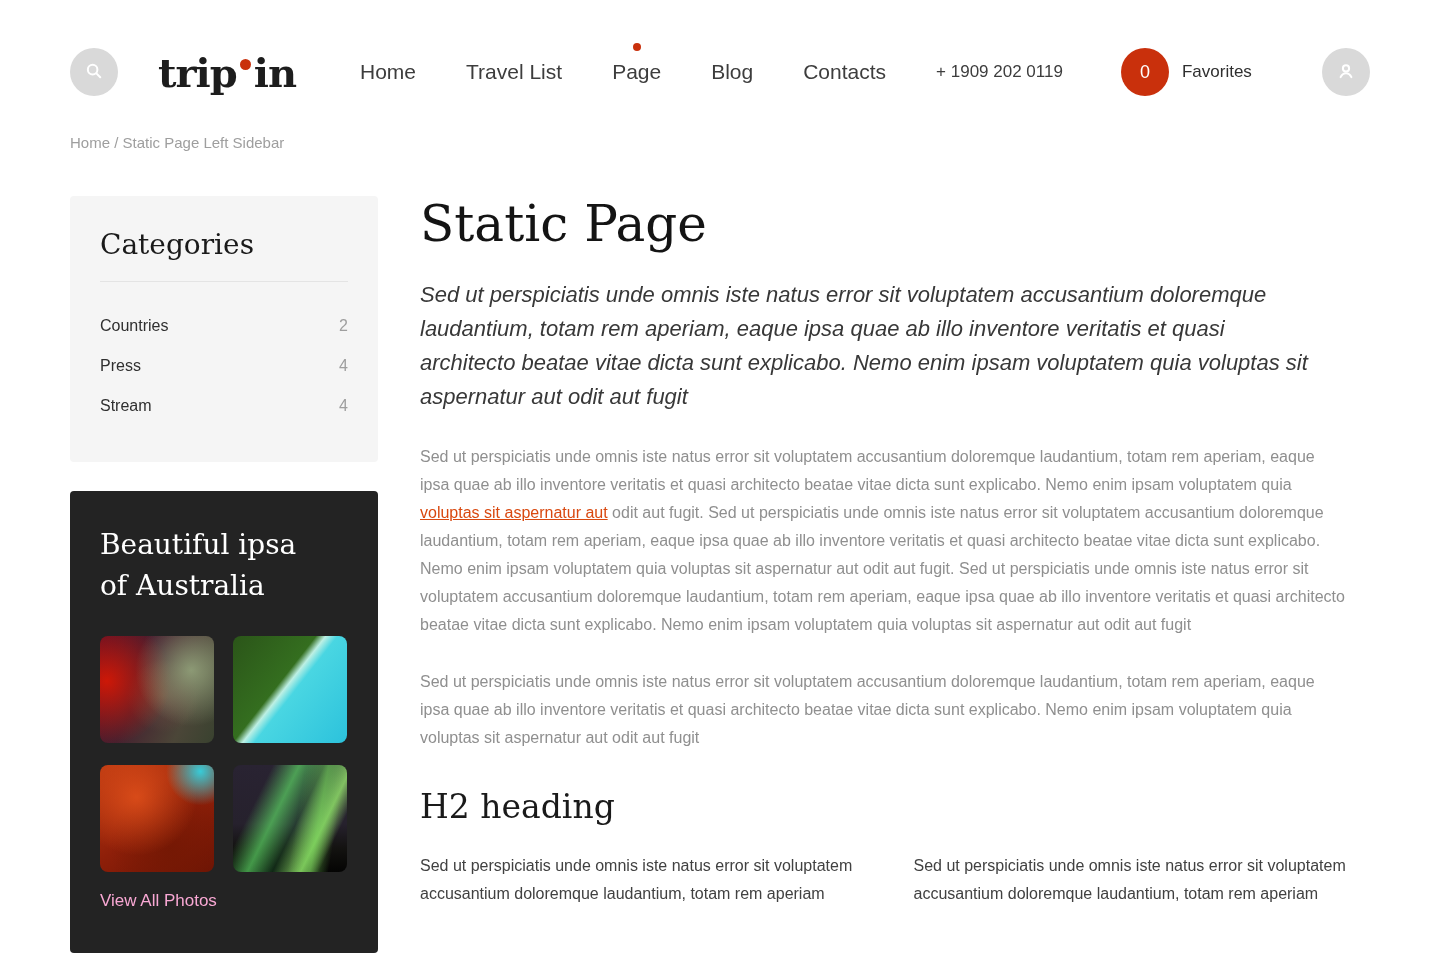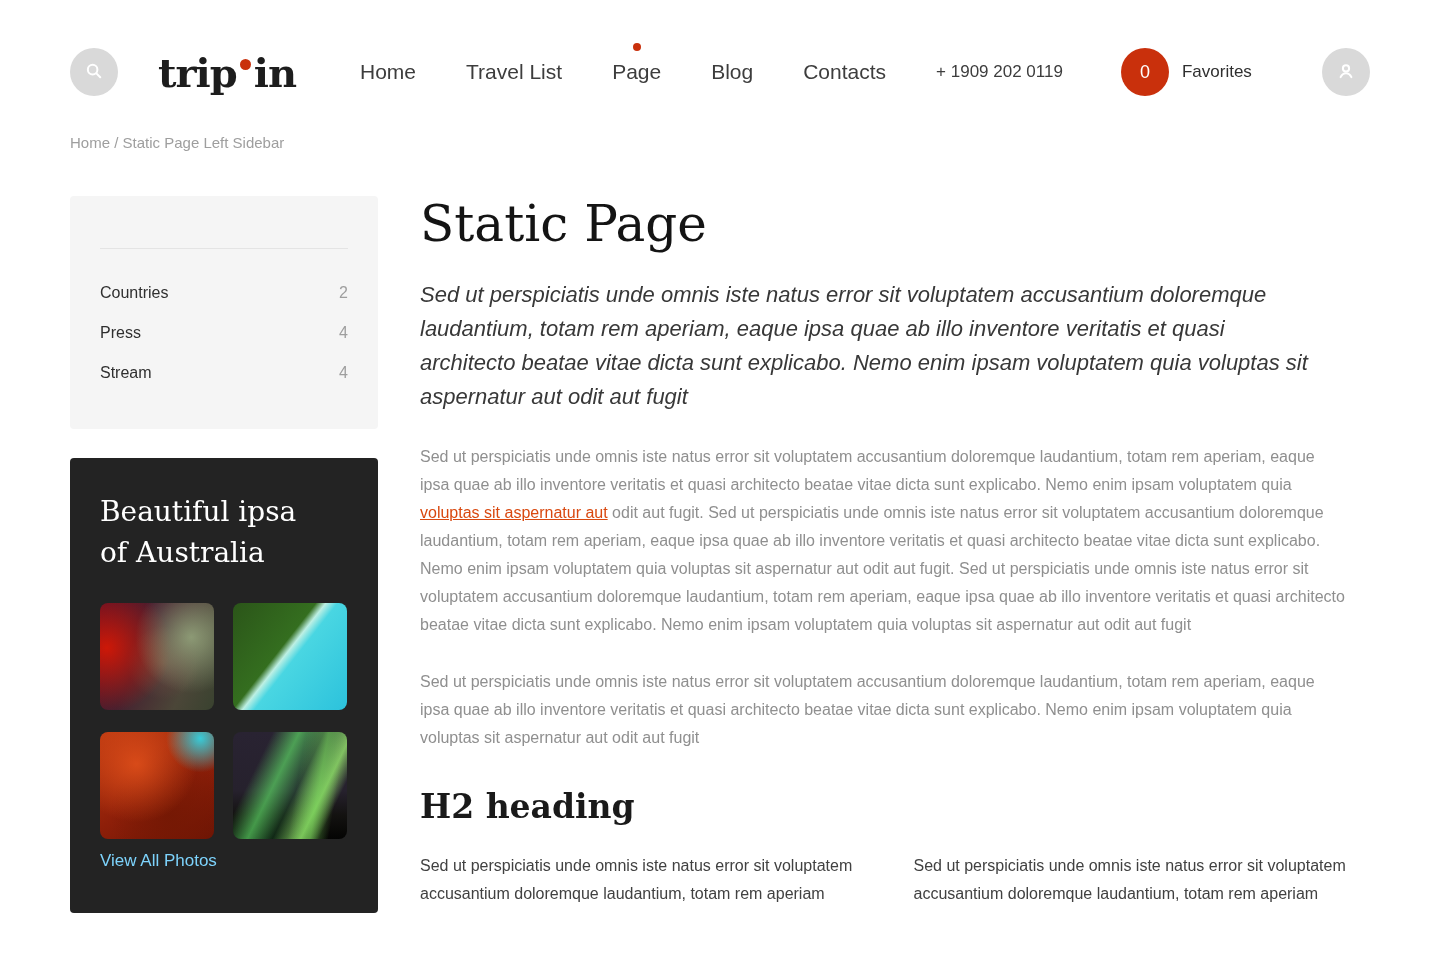--- a/index.html
+++ b/index.html
@@ -55,32 +55,32 @@
     linear-gradient(128deg, #2b5519 0%, #346e1f 42%, #bdf0e4 47%, #49d6e2 53%, #2cc2dc 100%); }
   .photo-red-canyon { background:
     radial-gradient(circle at 88% 6%, #38cbd8 0%, rgba(56,203,216,0) 24%),
     radial-gradient(ellipse at 32% 30%, rgba(222,78,26,.9), rgba(222,78,26,0) 55%),
     radial-gradient(ellipse at 62% 78%, rgba(116,24,4,.9), rgba(116,24,4,0) 60%),
     linear-gradient(150deg, #bd3a11 0%, #8e1f09 55%, #6c1404 100%); }
   .photo-aurora { background:
     linear-gradient(100deg, rgba(0,0,0,0) 55%, rgba(122,222,92,.5) 72%, rgba(0,0,0,0) 86%),
     linear-gradient(116deg, rgba(0,0,0,0) 24%, rgba(92,212,100,.7) 40%, rgba(42,120,62,.3) 55%, rgba(152,232,110,.8) 72%, rgba(0,0,0,0) 83%),
     linear-gradient(180deg, #292332 0%, #26212d 55%, #131210 78%, #040403 100%); }
-  .view-all { margin-top:12px; font-size:17px; color:#7dd3fc; cursor:pointer; }
+  .view-all { margin-top:19px; font-size:17px; color:#f9a8d4; cursor:pointer; }
 
   
   .page-title { font-family:"DejaVu Serif", serif; font-size:50px; font-weight:500;
     color:#141414; line-height:56px; }
   .subtitle { margin-top:25px; font-size:16px; color:#9e9e9e; }
   .lead { margin-top:26px; font-style:italic; font-size:22px; line-height:34px;
     color:#383838; max-width:905px; }
   .body-p { margin-top:29px; font-size:16px; line-height:28px; color:#8f8f8f; }
   .body-link { color:#d9480f; text-decoration:underline; cursor:pointer; }
   .h2-heading { margin-top:35px; font-family:"DejaVu Serif", serif; font-size:33px;
-    font-weight:700; color:#1a1a1a; }
+    font-weight:400; color:#1a1a1a; }
   .columns { display:flex; gap:60px; margin-top:26px; }
   .col { flex:1; font-size:16px; line-height:28px; color:#414141; }
 </style>
 </head>
 <body>
 
 <div class="header">
   <button class="icon-circle">
     <span>
       <svg width="22" height="22" viewBox="0 0 24 24">
@@ -121,20 +121,21 @@
   </button>
 </div>
 
 <div class="breadcrumb">Home / Static Page Left Sidebar</div>
 
 <div class="content">
 
   <aside class="sidebar">
 
     <div class="cat-box">
+      <div class="cat-title">Categories</div>
       <div class="cat-divider"></div>
       <div class="cat-row">
         <span>Countries</span>
         <span class="cat-count">2</span>
       </div>
       <div class="cat-row">
         <span>Press</span>
         <span class="cat-count">4</span>
       </div>
       <div class="cat-row">

